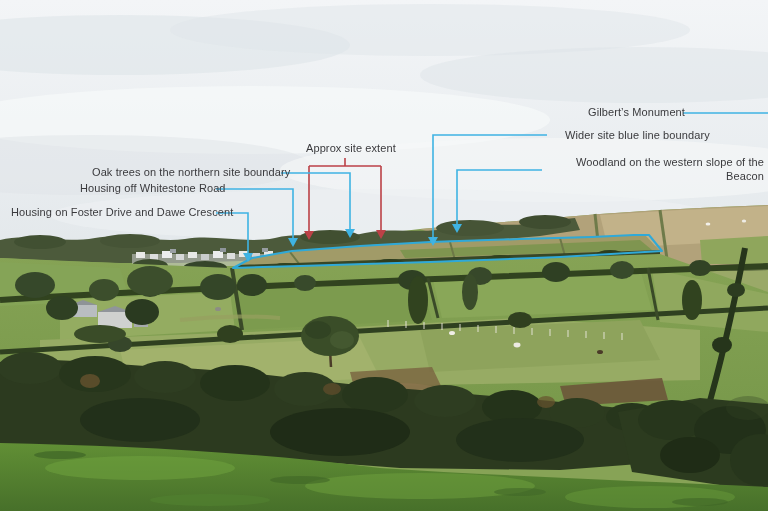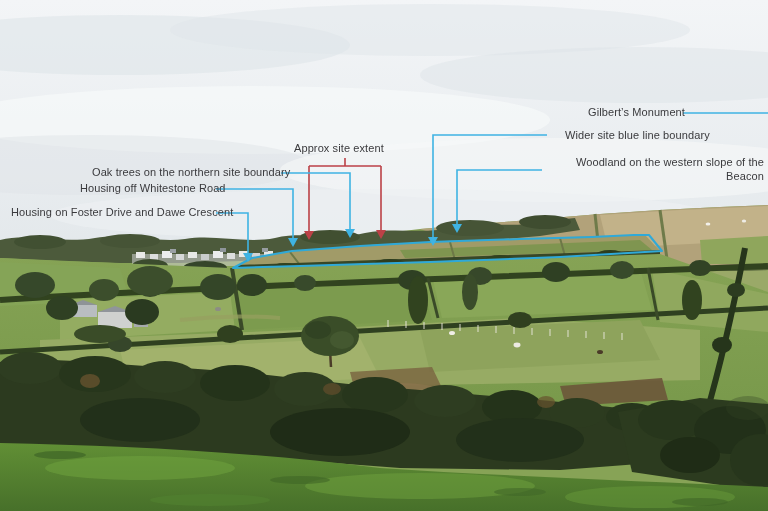--- a/index.html
+++ b/index.html
@@ -285,20 +285,20 @@
       </g>
     </g>
   </svg>
 
   <div class="ann-label" style="left:588px;top:106px;">Gilbert’s Monument</div>
 
   <div class="ann-label" style="left:565px;top:129px;">Wider site blue line boundary</div>
 
   <div class="ann-label wrap" style="left:544px;top:156px;width:220px;text-align:right;">Woodland on the western slope of the Beacon</div>
 
-  <div class="ann-label" style="left:294px;top:142px;">Approx site extent</div>
+  <div class="ann-label" style="left:306px;top:142px;">Approx site extent</div>
 
   <div class="ann-label" style="left:80px;top:182px;">Housing off Whitestone Road</div>
 
   <div class="ann-label" style="left:92px;top:166px;">Oak trees on the northern site boundary</div>
 
   <div class="ann-label" style="left:11px;top:206px;text-align:right;">Housing on Foster Drive and Dawe Crescent</div>
 </div>
 
 </body></html>

